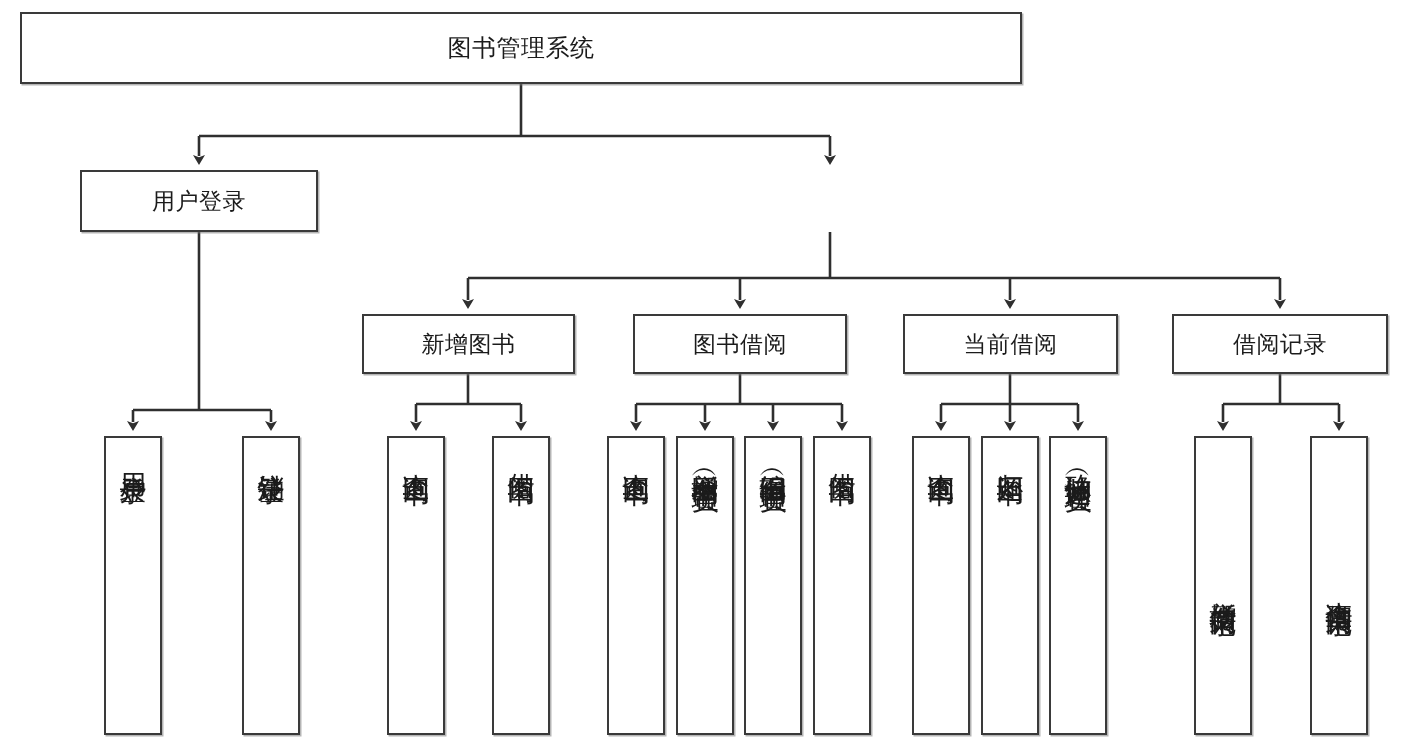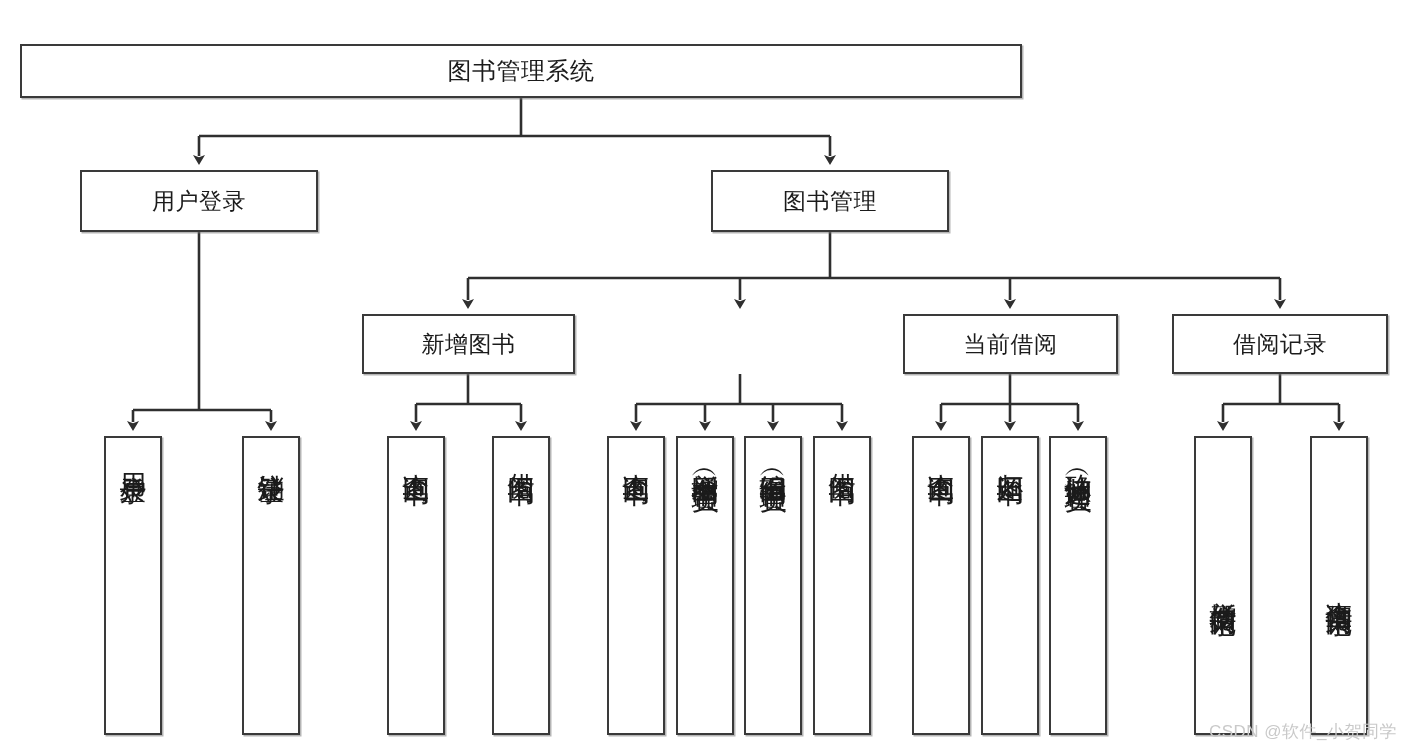--- a/index.html
+++ b/index.html
@@ -124,36 +124,36 @@
       <path d="M1010,404 L1010,422" marker-end="url(#arrow)"></path>
       <path d="M1078,404 L1078,422" marker-end="url(#arrow)"></path>
 
       <path d="M1280,374 L1280,404"></path>
       <path d="M1223,404 L1339,404"></path>
       <path d="M1223,404 L1223,422" marker-end="url(#arrow)"></path>
       <path d="M1339,404 L1339,422" marker-end="url(#arrow)"></path>
     </g>
   </svg>
 
-  <div class="node horiz root" style="left:20px; top:12px; width:1002px; height:54px;margin-top:32px;">
+  <div class="node horiz root" style="left:20px; top:12px; width:1002px; height:72px;">
     <span class="label">图书管理系统</span>
   </div>
 
   <div class="node horiz" style="left:80px; top:170px; width:238px; height:62px;">
     <span class="label">用户登录</span>
   </div>
 
-  <div class="node horiz" style="left:711px; top:170px; width:238px; height:62px;">
-    <span class="label">图书管理</span>
-  </div>
 
   <div class="node horiz" style="left:362px; top:314px; width:213px; height:60px;">
     <span class="label">新增图书</span>
   </div>
 
+  <div class="node horiz" style="left:633px; top:314px; width:214px; height:60px;">
+    <span class="label">图书借阅</span>
+  </div>
 
   <div class="node horiz" style="left:1172px; top:314px; width:216px; height:60px;">
     <span class="label">借阅记录</span>
   </div>
 
   <div class="node horiz" style="left:903px; top:314px; width:215px; height:60px;">
     <span class="label">当前借阅</span>
   </div>
 
   <div class="node vert" style="left:104px; top:436px; width:58px; height:299px;">
@@ -201,15 +201,14 @@
   </div>
 
   <div class="node vert mid" style="left:1194px; top:436px; width:58px; height:299px;">
     <span class="label">新增借阅记录</span>
   </div>
 
   <div class="node vert mid" style="left:1310px; top:436px; width:58px; height:299px;">
     <span class="label">查询借阅记录</span>
   </div>
 
-  <div id="watermark">CSDN @软件_小贺同学</div>
 
 </div>
 
 </body></html>

